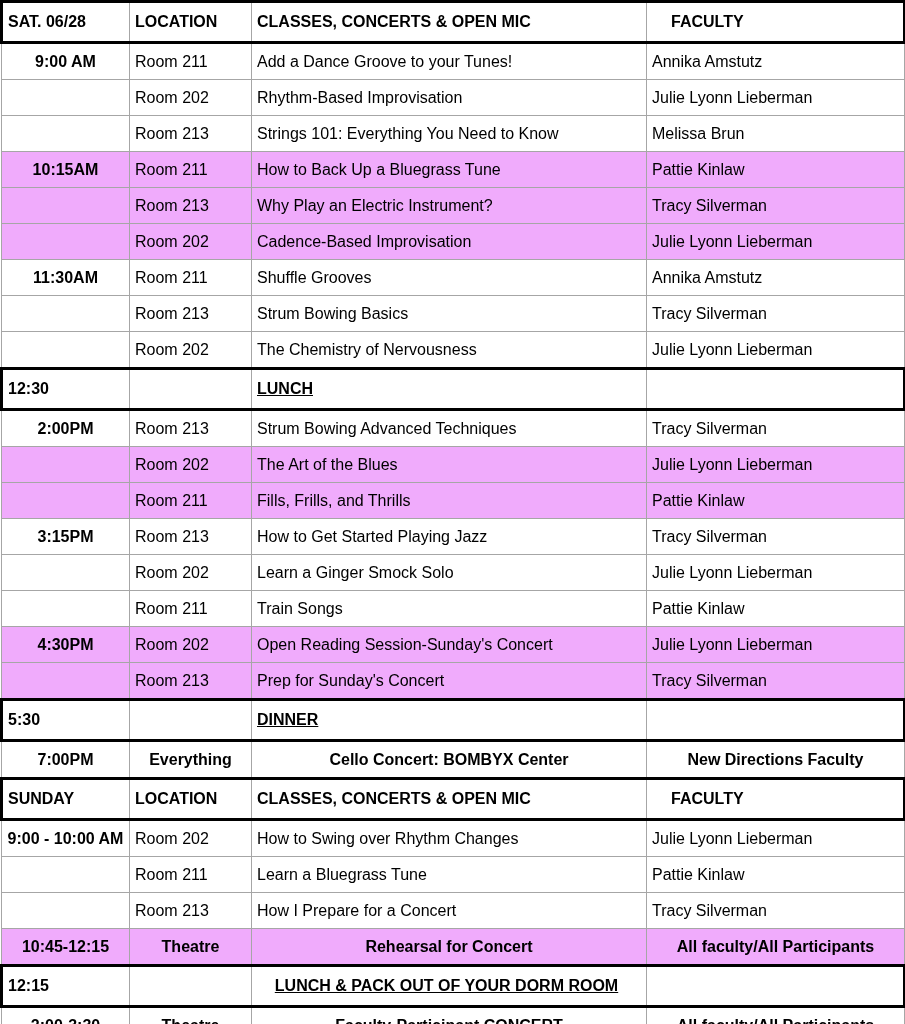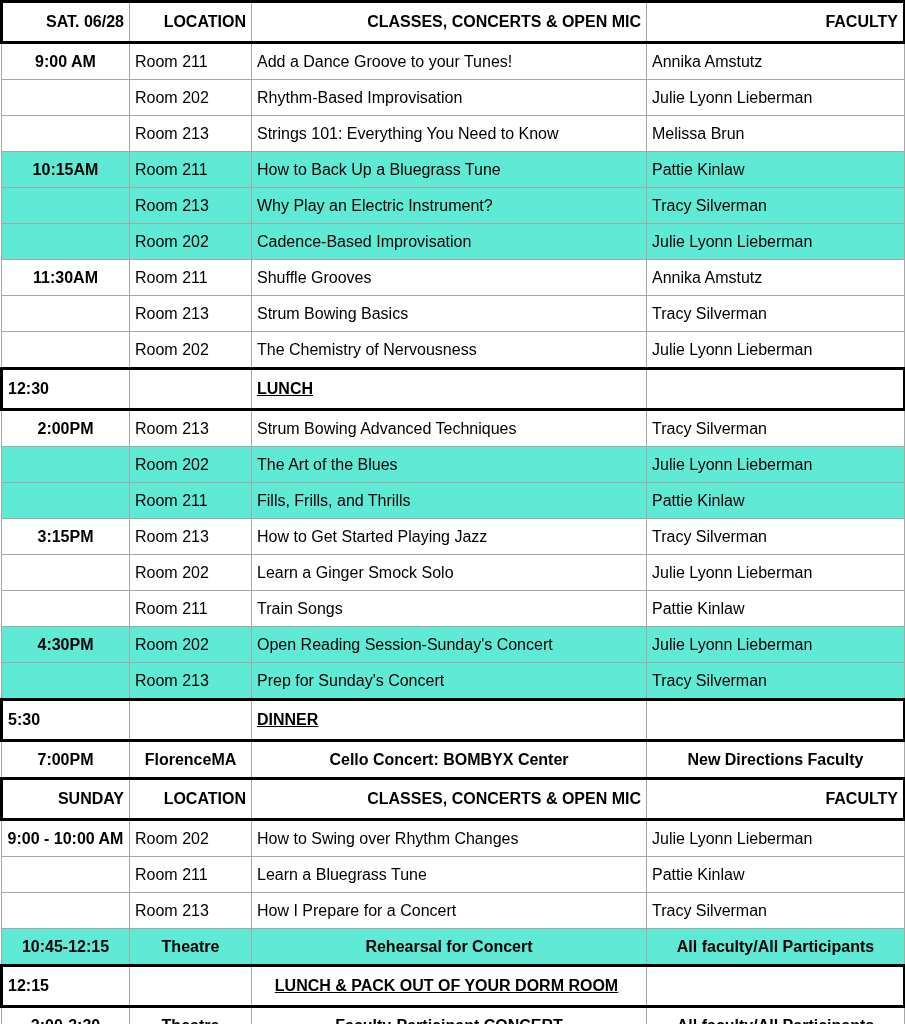--- a/index.html
+++ b/index.html
@@ -40,21 +40,20 @@
   td.header-cell {
     background: #fdeeda;
     color: #ff0000;
     font-weight: bold;
     padding-left: 6px;
   }
   tr.header-row td {
     border-top: 3px solid #000000;
     border-bottom: 3px solid #000000;
     height: 38px;
-    text-align: right;
   }
   tr.header-row td:first-child {
     border-left: 3px solid #000000;
   }
   tr.header-row td:last-child {
     border-right: 3px solid #000000;
     padding-left: 24px;
   }
   tr.meal-row td {
     border-top: 3px solid #000000;
@@ -78,21 +77,21 @@
     color: #ff0000;
     font-weight: bold;
     padding-left: 6px;
     text-decoration: underline;
   }
   td.meal-label.centered {
     text-align: center;
     padding-left: 0;
   }
   tr.shaded td {
-    background: #5eead4;
+    background: #f0abfc;
   }
   tr.plain td {
     background: #ffffff;
   }
   td.bold {
     font-weight: bold;
     text-align: center;
   }
   .table-wrap {
     width: 905px;
@@ -225,21 +224,21 @@
           <td class="">Tracy Silverman</td>
         </tr>
         <tr class="meal-row plain">
           <td class="time meal-time">5:30</td>
           <td class=""></td>
           <td class="meal-label">DINNER</td>
           <td class=""></td>
         </tr>
         <tr class="plain">
           <td class="time bold">7:00PM</td>
-          <td class="bold">FlorenceMA</td>
+          <td class="bold">Everything</td>
           <td class="bold">Cello Concert: BOMBYX Center</td>
           <td class="bold">New Directions Faculty</td>
         </tr>
         <tr class="header-row plain">
           <td class="time header-cell">SUNDAY</td>
           <td class="header-cell">LOCATION</td>
           <td class="header-cell">CLASSES, CONCERTS &amp; OPEN MIC</td>
           <td class="header-cell">FACULTY</td>
         </tr>
         <tr class="plain">

